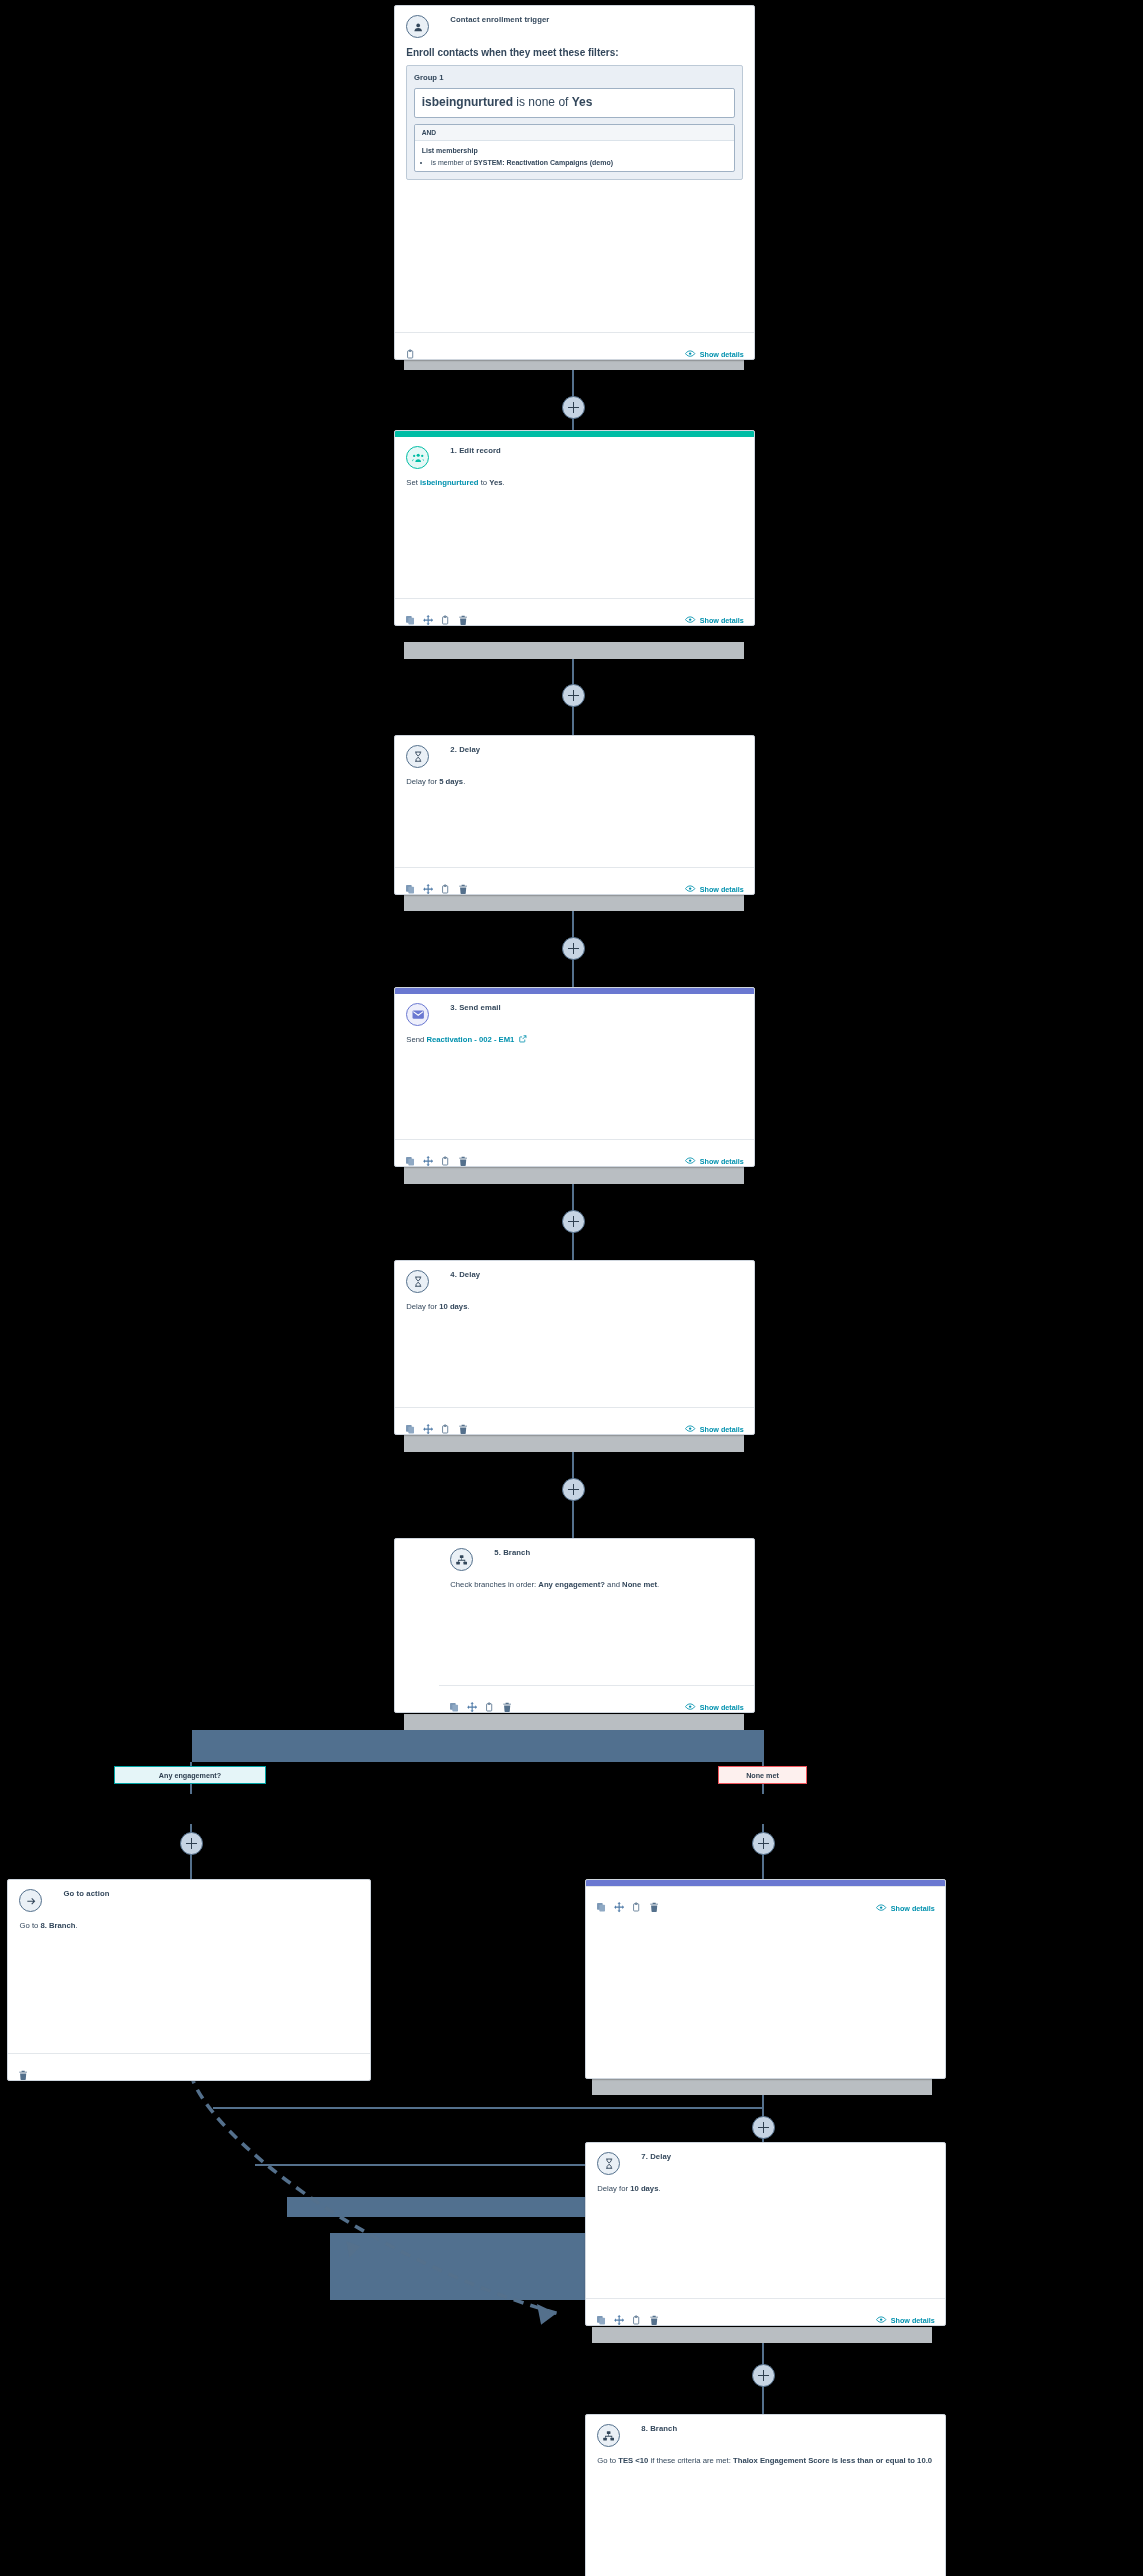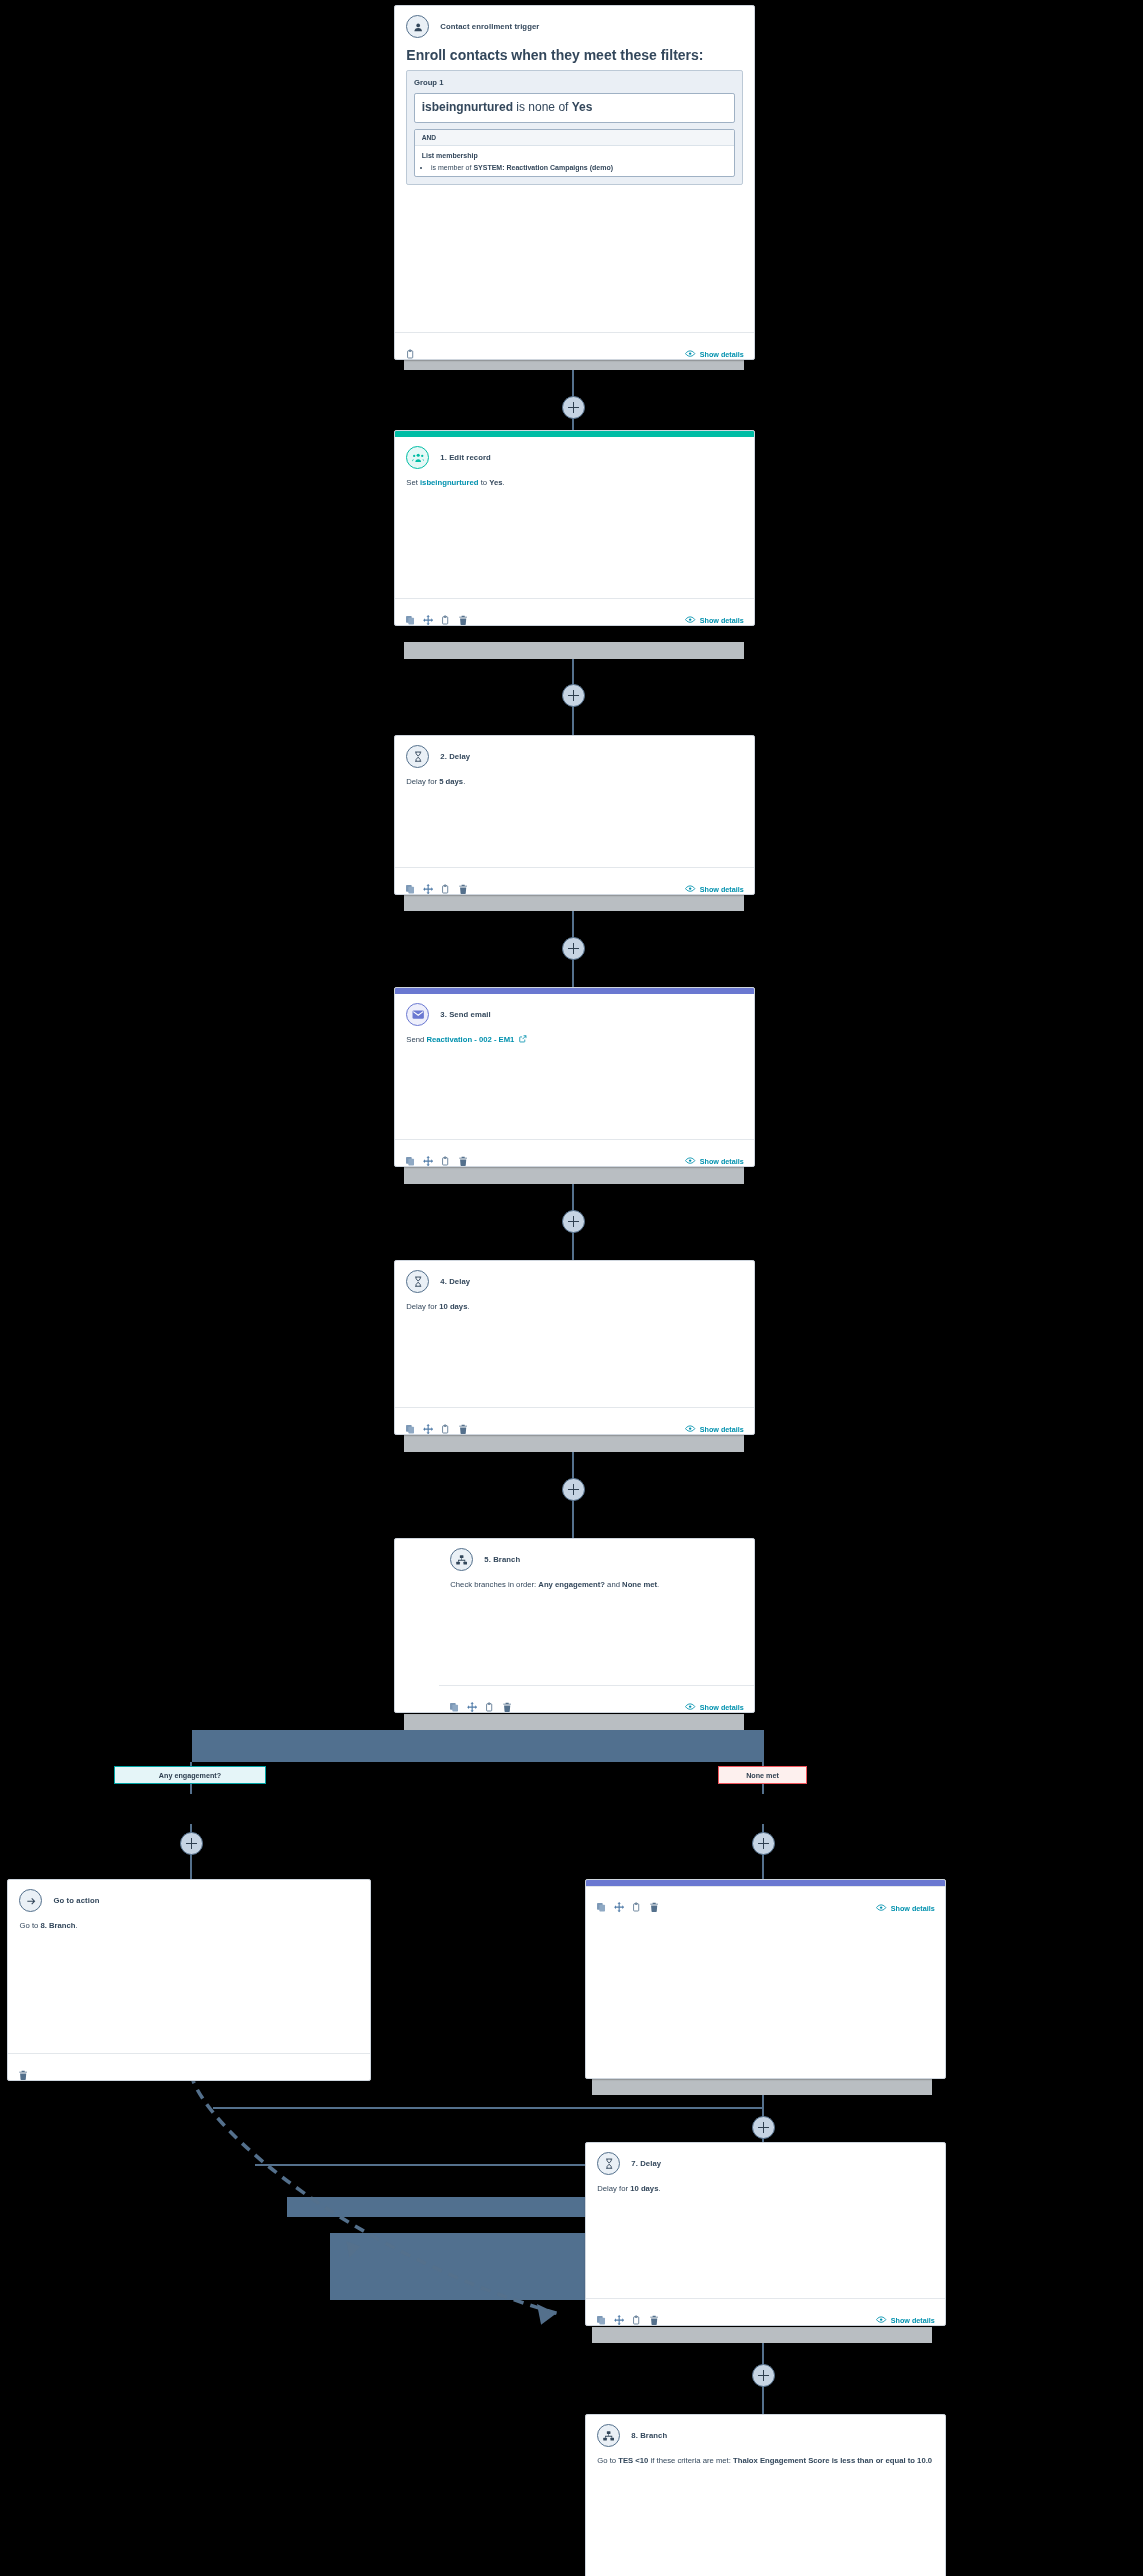--- a/index.html
+++ b/index.html
@@ -49,41 +49,41 @@
   .card .accent { height:5.7px; width:100%; flex:0 0 auto; }
   .card .body { flex:1 1 auto; padding:9.3px 11.3px 4.1px 11.3px; overflow:hidden; }
   .card .foot {
     flex:0 0 auto; height:27px; border-top:0.5px solid #e3e7eb;
     display:flex; align-items:flex-end; padding:0 10.3px;
     justify-content:space-between;
   }
   .foot-icons { display:flex; align-items:center; gap:7.2px; }
   .foot-icons svg { display:block; }
 
-  .hdr { display:flex; align-items:center; gap:11px; margin-bottom:8.2px; }
+  .hdr { display:flex; align-items:flex-start; gap:21px; margin-bottom:8.2px; }
   .hdr .ring {
     width:23px; height:23px; border-radius:50%;
     border:1.3px solid #54708c; background:#eaf0f6;
     display:flex; align-items:center; justify-content:center; flex:0 0 auto;
   }
   .hdr .ring.teal   { border-color:#00bda5; background:#e5f8f6; }
   .hdr .ring.purple { border-color:#6a78d1; background:#eeeffb; }
   .hdr .ttl { font-size:7.7px; font-weight:700; color:#33475b; letter-spacing:0.1px; }
 
   .desc { font-size:7.7px; line-height:1.55; color:#33475b; }
   .desc b { font-weight:700; }
   .desc .lnk { color:#0091ae; font-weight:700; }
 
   .showdet {
     display:flex; align-items:center; gap:4.1px;
     color:#0091ae; font-size:7.2px; font-weight:700;
   }
 
   
-  .ftitle { font-size:14px; font-weight:700; color:#33475b; margin-bottom:7.2px; }
+  .ftitle { font-size:10px; font-weight:700; color:#33475b; margin-bottom:7.2px; }
   .fgroup {
     border:0.5px solid #bcc9d6; border-radius:2.1px; background:#eaeff5;
     padding:7.2px 6.7px 6.7px 6.7px;
   }
   .fgroup .gname { font-size:7.7px; font-weight:700; color:#33475b; margin-bottom:5.7px; }
   .fitem {
     background:#fff; border:0.5px solid #9fb1c4; border-radius:2.1px;
     padding:5.7px 6.7px; font-size:12px; color:#33475b; line-height:1.4;
   }
   .fand {

